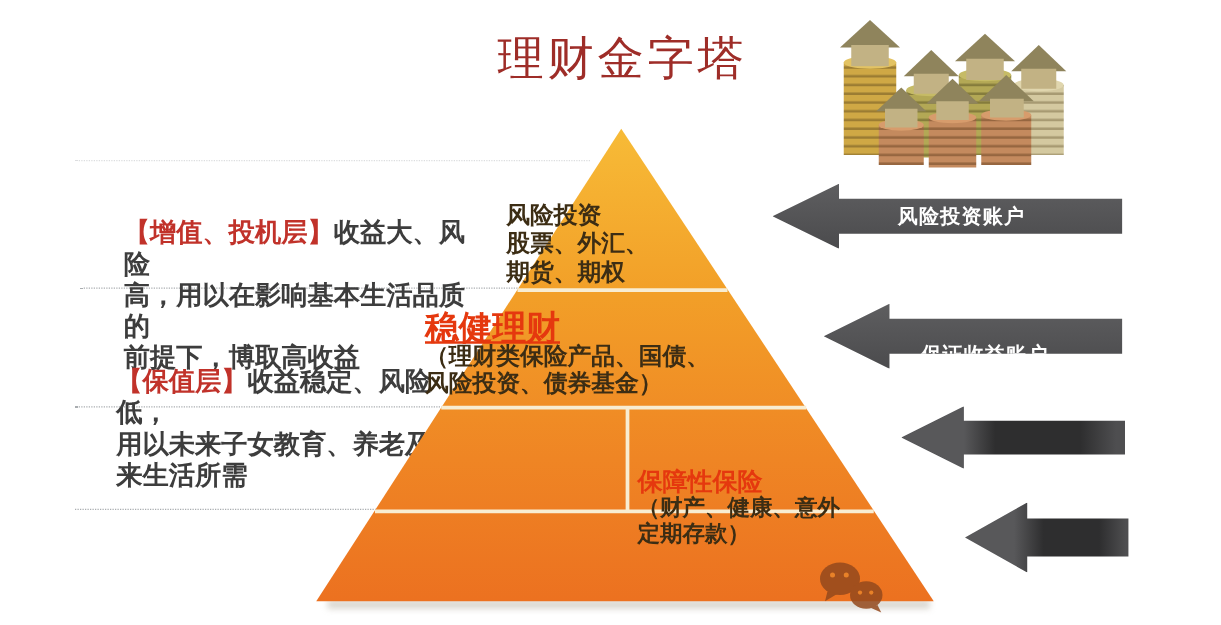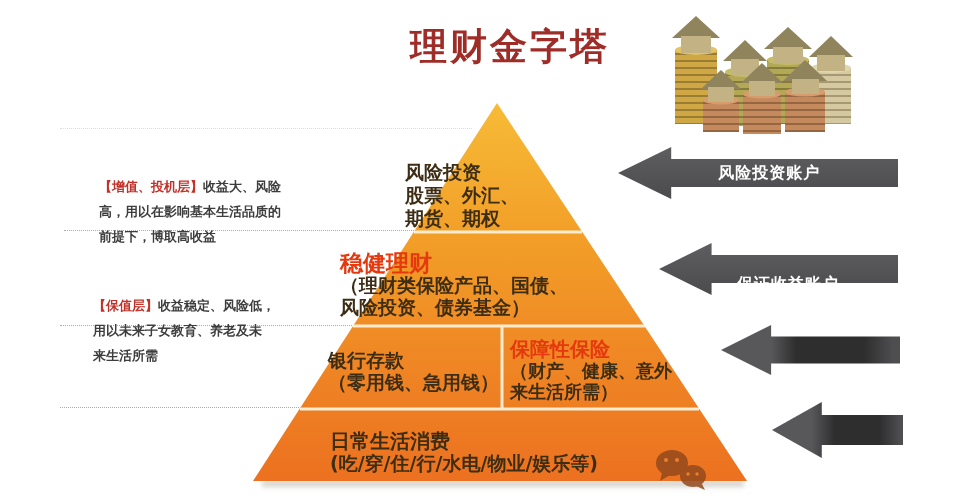--- a/index.html
+++ b/index.html
@@ -2,41 +2,41 @@
 <html><head>
 <meta charset="utf-8">
 <style>
   html,body{margin:0;padding:0;background:#fff;}
   .stage{position:relative;width:977px;height:500px;background:#ffffff;overflow:hidden;
          font-family:"DejaVu Sans","Liberation Sans",sans-serif;}
   .abs{position:absolute;}
   .pre{white-space:pre-line;}
 
   
-  .title{left:410px;top:22px;font-size:37px;font-weight:700;color:#9e2d28;letter-spacing:3px;}
-
-  
-  .annot{width:284px;font-size:13px;line-height:25px;color:#3d3d3d;font-weight:600;}
+  .title{left:398px;top:22px;font-size:37px;font-weight:400;color:#9e2d28;letter-spacing:3px;}
+
+  
+  .annot{width:284px;font-size:21px;line-height:25px;color:#3d3d3d;font-weight:600;}
   .annot .lbl{color:#c1322a;font-weight:700;}
   .annot1{left:99px;top:149px;}
   .annot2{left:93px;top:268px;}
 
   
   .dots{border-top:1px dotted #8d9296;height:0;opacity:.75;}
   .dots.faint{opacity:.3;}
 
   
   .ptext{color:#3c2d14;font-weight:700;text-align:left;z-index:3;}
   .ptext .red{color:#e5380e;}
   .lv1{left:405px;top:161px;width:190px;font-size:19px;line-height:23px;}
   .lv2{left:340px;top:252px;width:316px;font-size:19px;line-height:22px;}
-  .lv2 .red{font-size:23px;}
+  .lv2 .red{font-size:27px;text-decoration:underline;}
   .lv3l{left:328px;top:349px;width:172px;font-size:19px;line-height:22px;}
   .lv3r{left:510px;top:339px;width:186px;font-size:18px;line-height:21px;}
-  .lv3r .red{font-size:20px;}
+  .lv3r .red{font-size:20px;margin-top:36px;}
   .lv4{left:330px;top:430px;width:340px;font-size:19px;line-height:22px;}
   .lv4 .h{font-size:20px;}
 
   
   .arrow{display:flex;align-items:center;justify-content:center;
          color:#ffffff;font-size:16px;font-weight:700;letter-spacing:1px;}
   .arrow span{margin-left:8%;}
   .a1{left:618px;top:147px;width:280px;height:52px;
       background:linear-gradient(180deg,#5e5e60,#4b4b4d);
       clip-path:polygon(0 50%,19% 0,19% 23%,100% 23%,100% 77%,19% 77%,19% 100%);}
@@ -162,33 +162,27 @@
   <div class="abs ptext lv1 pre">风险投资
 股票、外汇、
 期货、期权</div>
 
   <div class="abs ptext lv2">
     <div class="red">稳健理财</div>
     <div class="pre">（理财类保险产品、国债、
 风险投资、债券基金）</div>
   </div>
 
-  <div class="abs ptext lv3l pre">银行存款
-（零用钱、急用钱）</div>
 
   <div class="abs ptext lv3r">
     <div class="red">保障性保险</div>
     <div class="pre">（财产、健康、意外
-来生活所需）</div>
-  </div>
-
-  <div class="abs ptext lv4">
-    <div class="h">日常生活消费</div>
-    <div class="pre">(吃/穿/住/行/水电/物业/娱乐等)</div>
-  </div>
+定期存款）</div>
+  </div>
+
 
   <div class="abs arrow a1">
     <span>风险投资账户</span>
   </div>
   <div class="abs arrow a2">
     <span>保证收益账户</span>
   </div>
   <div class="abs arrow a3">
     <span></span>
   </div>

